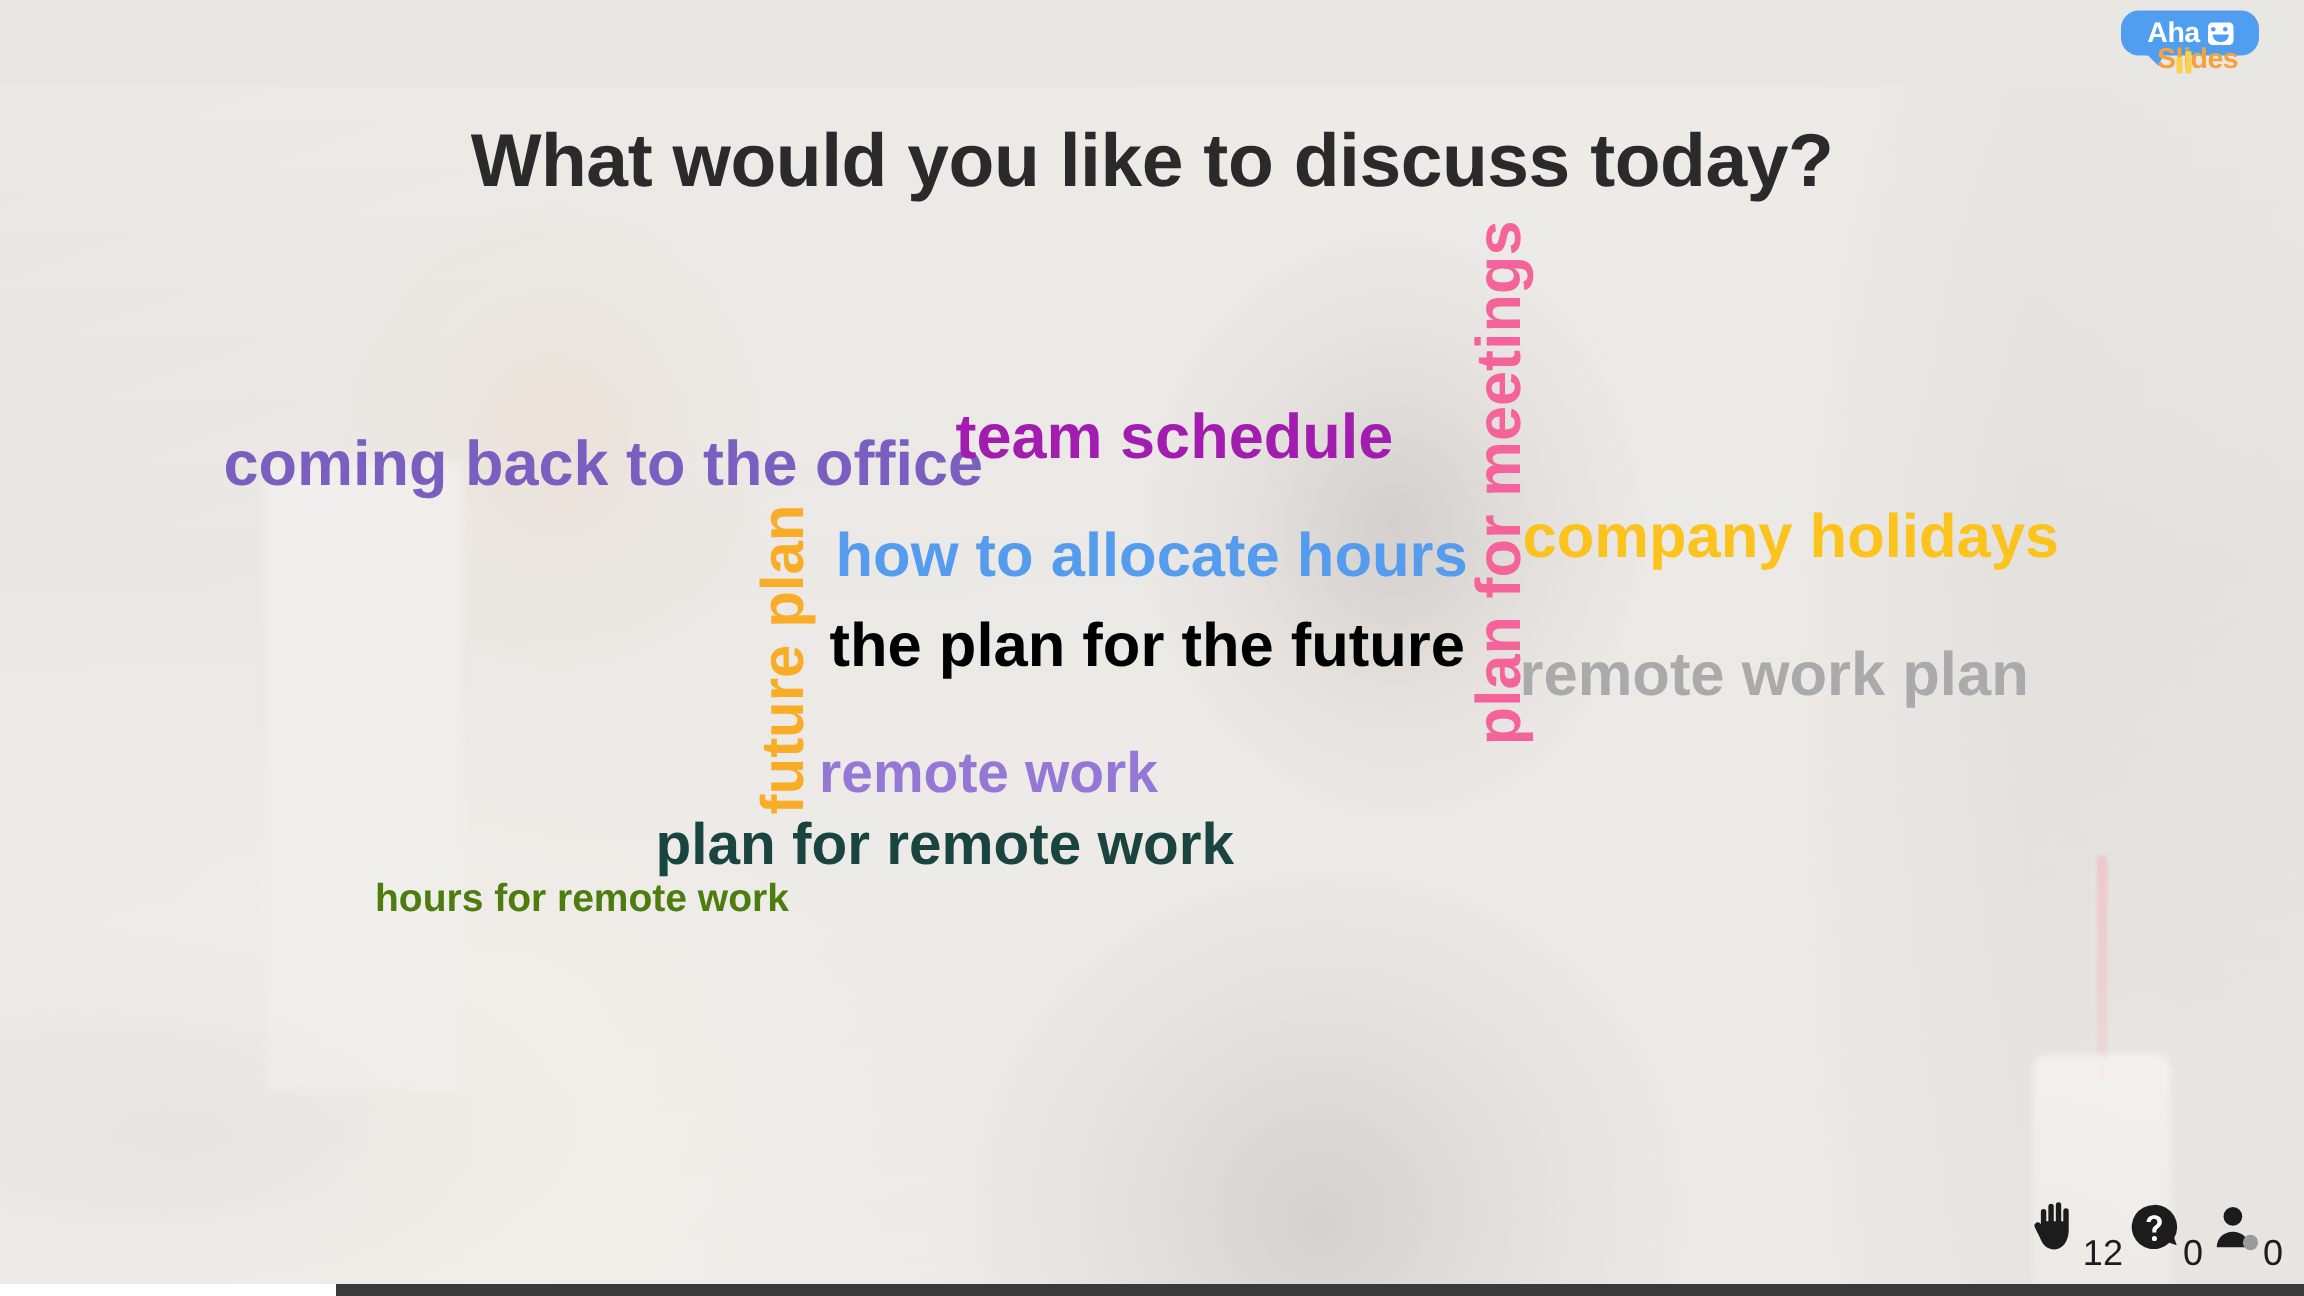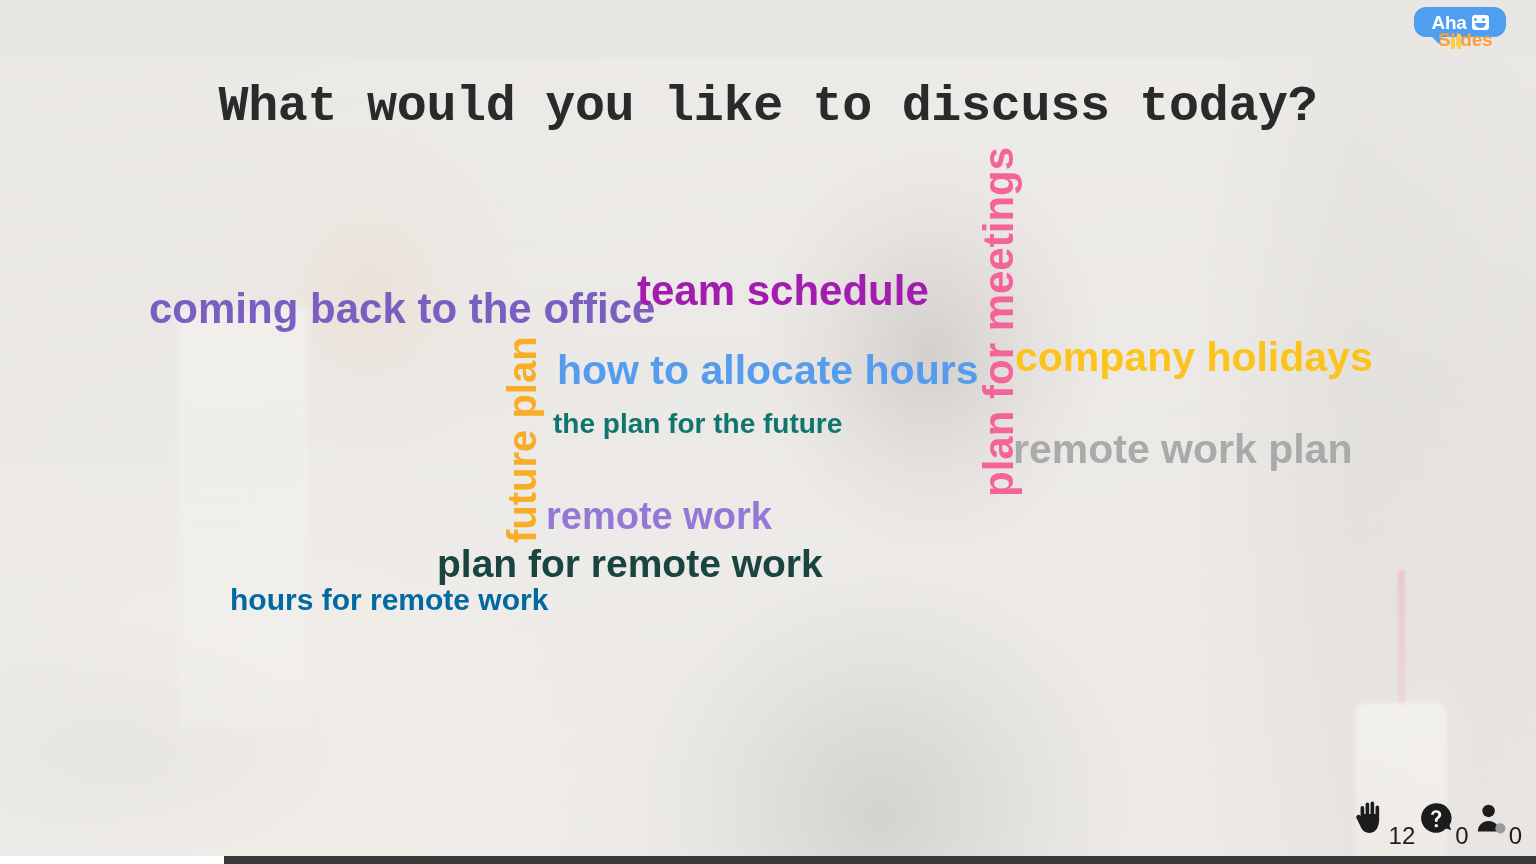--- a/index.html
+++ b/index.html
@@ -101,21 +101,20 @@
     position:absolute; bottom:2px; width:4px; background:#fbd14b; border-radius:1px;
   }
   .logo-slides .bar1 { left:13px; height:11px; }
   .logo-slides .bar2 { left:19px; height:15px; }
 
   
   .slide-title {
     position:absolute; left:0; top:78px; width:1536px; text-align:center;
     font-size:50px; font-weight:bold; color:#2a2a2a; letter-spacing:-.3px;
     z-index:10;
-    font-family:Liberation Mono, monospace;
   }
 
   
   .cloud { position:absolute; inset:0; z-index:12; }
   .w {
     position:absolute; font-weight:bold; white-space:nowrap;
     font-family:"Liberation Sans", sans-serif; line-height:1;
   }
   .w.vert { transform-origin:left top; }
 
@@ -166,25 +165,25 @@
 
   <div class="slide-title">What would you like to discuss today?</div>
 
   <div class="cloud">
       <span class="w" style="color: rgb(122, 95, 192); font-size: 42px; left: 149px; top: 288px;">coming back to the office</span>
       <span class="w" style="color: #a21caf; font-size: 42px; left: 637px; top: 270px; text-align: center;">team schedule</span>
       <span class="w vert" style="color: rgb(244, 100, 154); font-size: 42px; left: 978px; top: 497px; transform: rotate(-90deg);">plan for meetings</span>
       <span class="w vert" style="color: rgb(249, 173, 38); font-size: 40px; left: 502px; top: 543px; transform: rotate(-90deg);">future plan</span>
       <span class="w" style="color: rgb(86, 156, 238); font-size: 41px; left: 557px; top: 350px;">how to allocate hours</span>
       <span class="w" style="color: rgb(252, 195, 28); font-size: 41px; left: 1015px; top: 337px;">company holidays</span>
-      <span class="w" style="color: #0f766e; font-size: 28px; left: 553px; top: 410px;">the plan for the future</span>
+      <span class="w" style="color: #000000; font-size: 41px; left: 553px; top: 410px;">the plan for the future</span>
       <span class="w" style="color: rgb(170, 170, 170); font-size: 41px; left: 1013px; top: 429px;">remote work plan</span>
       <span class="w" style="color: rgb(149, 120, 214); font-size: 38px; left: 546px; top: 497px;">remote work</span>
       <span class="w" style="color: rgb(25, 68, 63); font-size: 39px; left: 437px; top: 544px;">plan for remote work</span>
-      <span class="w" style="color: #0369a1; font-size: 30px; left: 230px; top: 585px;">hours for remote work</span>
+      <span class="w" style="color: #4d7c0f; font-size: 26px; left: 250px; top: 585px;">hours for remote work</span>
     </div>
 
   <div class="status">
     <div class="grp">
       <span class="icn">
         <svg width="34" height="36" viewBox="0 0 24 26" fill="#1c1c1c">
           <path d="M5.2 11.4V5.6a1.3 1.3 0 0 1 2.6 0v4.6h1V3.1a1.3 1.3 0 0 1 2.6 0v7.1h1V2.4a1.3 1.3 0 0 1 2.6 0v7.8h1V5.3a1.3 1.3 0 0 1 2.6 0v9.2c0 5.2-2.7 9.3-6.9 9.3-3.7 0-5.6-2.2-7-5.7L2.2 13c-.4-1 .1-1.9 1-2.2.8-.3 1.6.1 2 1Z"></path>
         </svg>
       </span>
       <span class="num">12</span>

